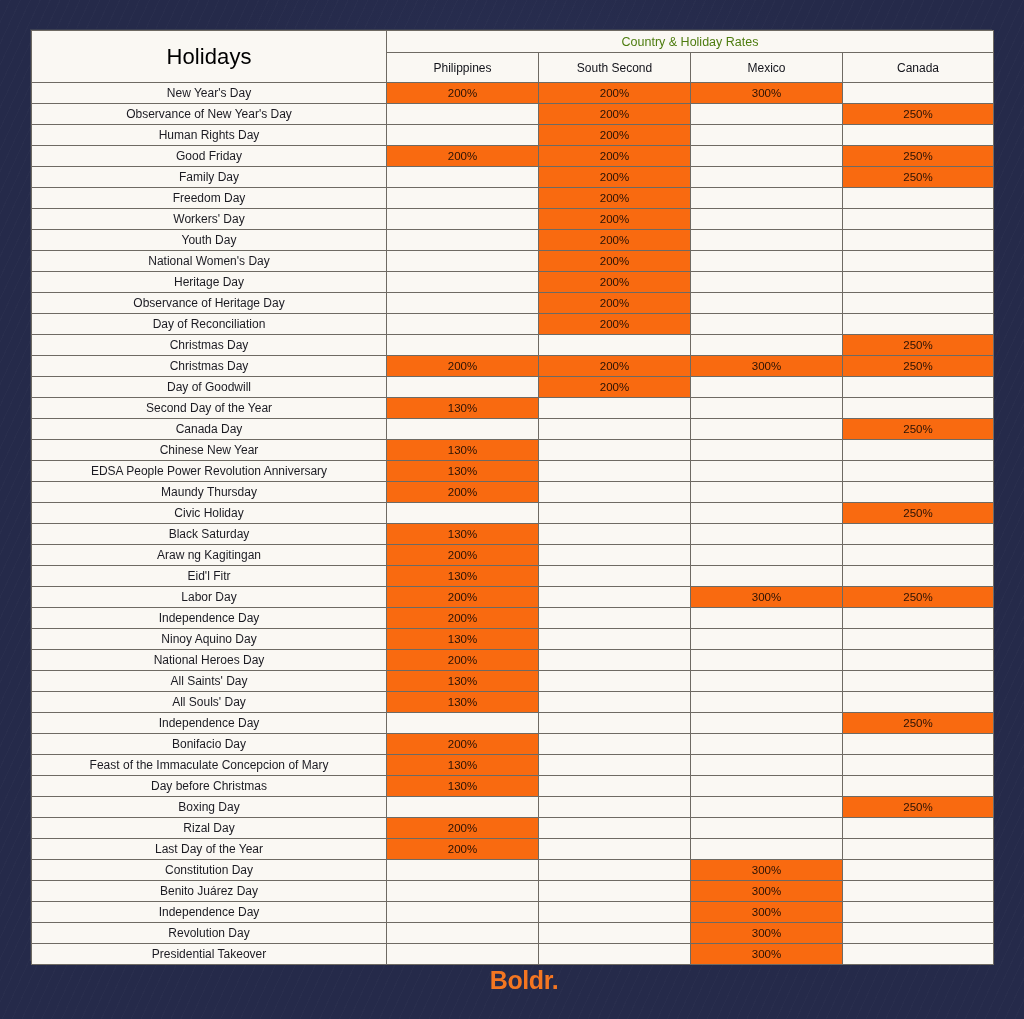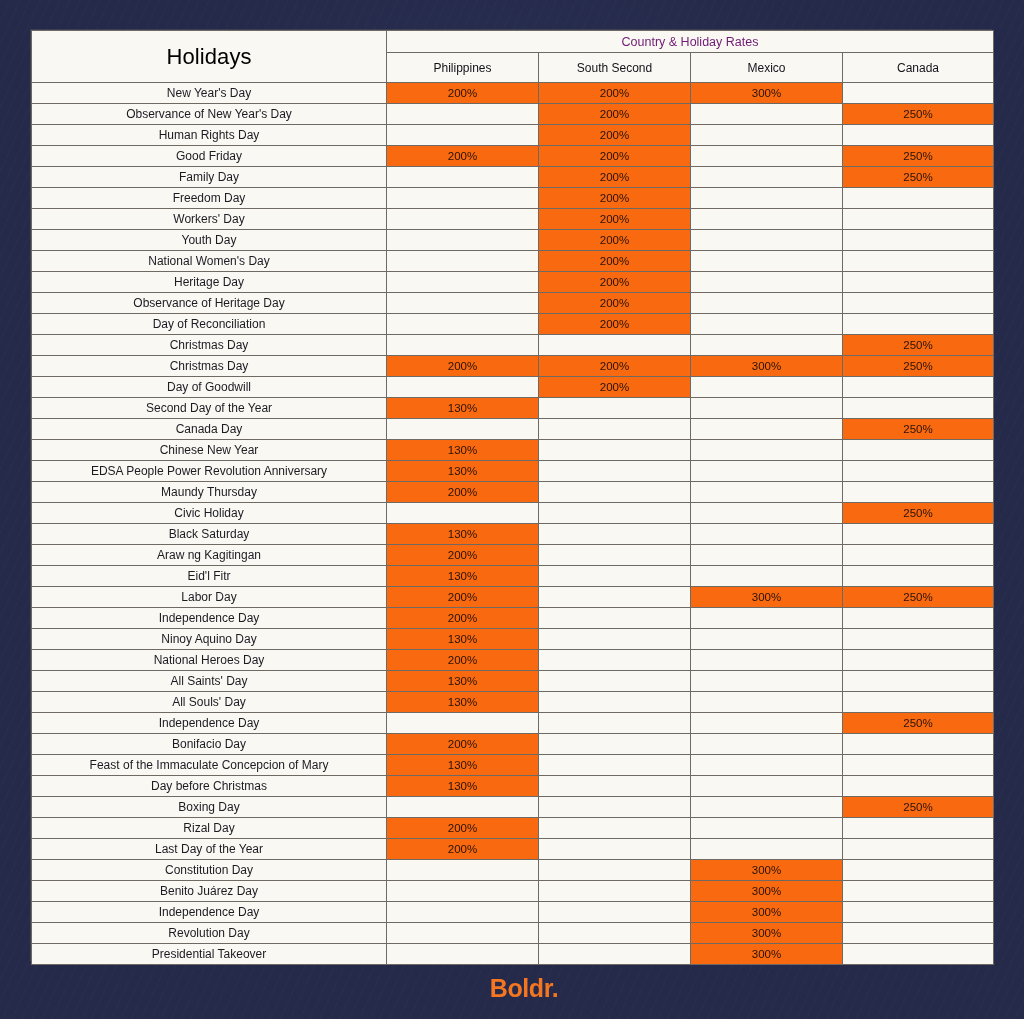--- a/index.html
+++ b/index.html
@@ -66,21 +66,21 @@
     color: #000000;
     letter-spacing: .1px;
     background: #faf8f3;
   }
   .group-head {
     height: 22px;
     text-align: center;
     vertical-align: middle;
     font-size: 12.5px;
     font-weight: bold;
-    color: #701a75;
+    color: #4d7c0f;
     background: #faf8f3;
     margin-top: 12px;
   }
   .col-head {
     height: 30px;
     text-align: center;
     vertical-align: middle;
     font-size: 12px;
     font-weight: bold;
     color: #12131a;
@@ -111,21 +111,21 @@
     color: #2a1205;
     margin-left: 8px;
   }
 
   .footer {
     position: absolute;
     left: 0; right: 0;
     top: 966px;
     height: 44px;
     display: flex;
-    align-items: center;
+    align-items: flex-start;
     justify-content: center;
     z-index: 2;
     padding-left: 24px;
   }
   .brand {
     font-size: 25px;
     font-weight: bold;
     color: #f47621;
     letter-spacing: -0.4px;
   }

